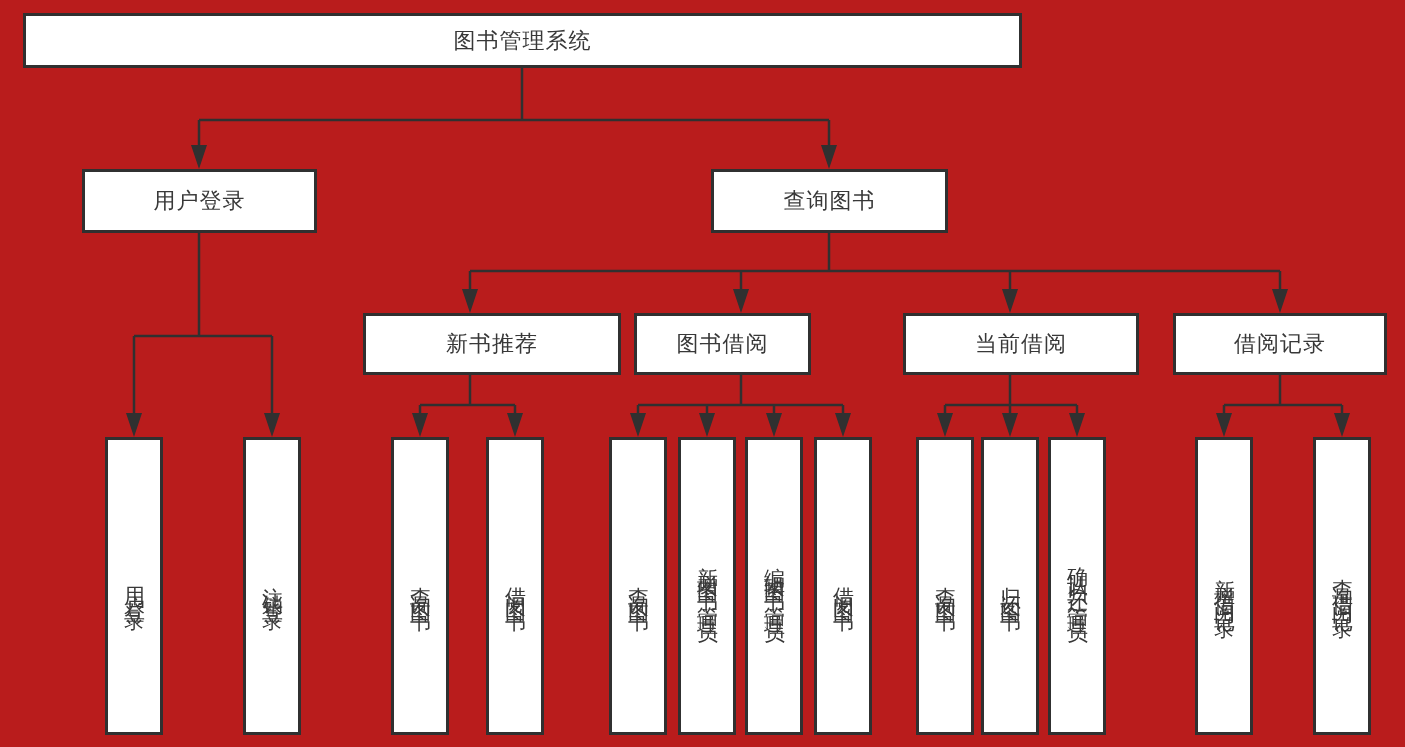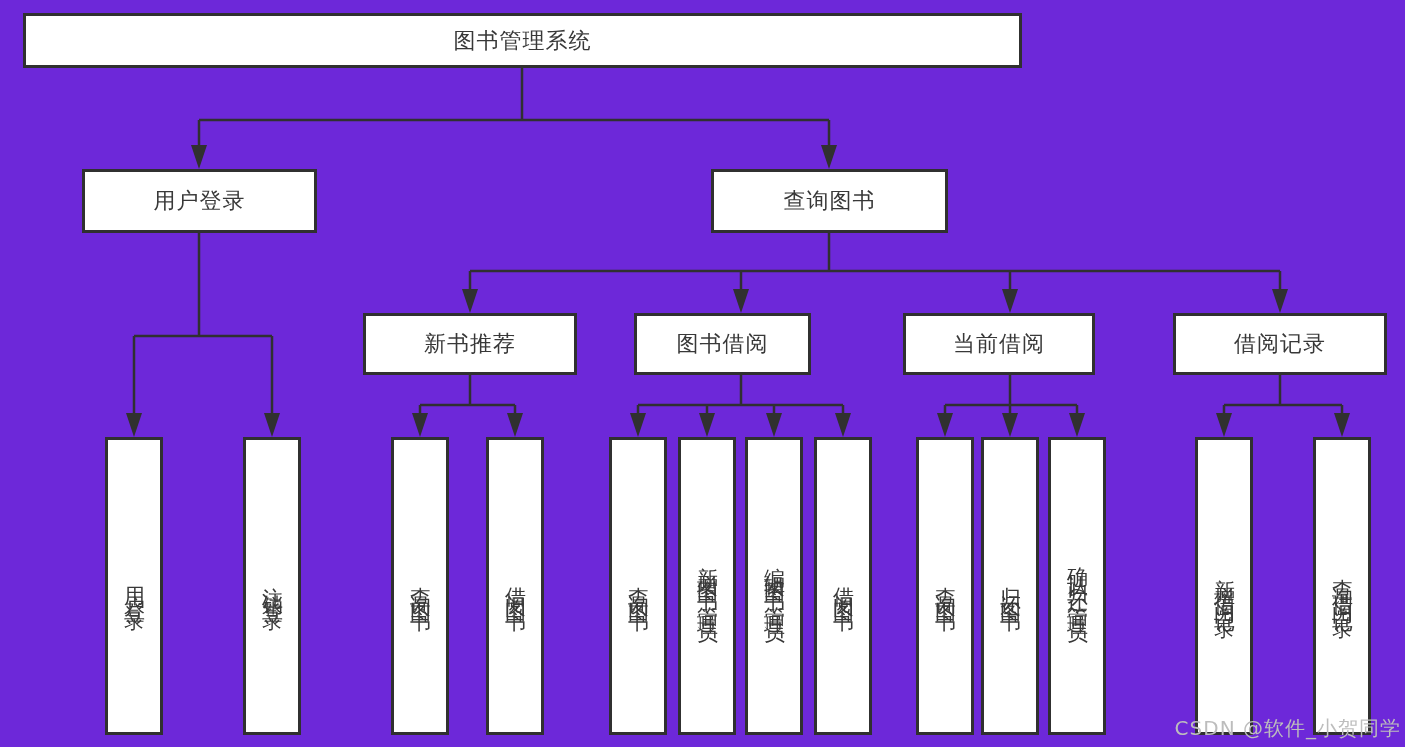--- a/index.html
+++ b/index.html
@@ -1,17 +1,17 @@
 <!DOCTYPE html>
 <html><head>
 <meta charset="utf-8">
 <style>
   html,body{margin:0;padding:0;background:#ffffff;}
   .stage{
-    position:relative;width:1405px;height:747px;background:#6d28d9;overflow:hidden;
+    position:relative;width:1405px;height:747px;background:#b91c1c;overflow:hidden;
     font-family:"DejaVu Sans","Liberation Sans",sans-serif;color:#333333;
   }
   .node{
     position:absolute;box-sizing:border-box;background:#ffffff;
     border:3px solid #303030;display:flex;align-items:center;justify-content:center;
   }
   .label-h{font-size:22px;letter-spacing:1px;color:#383838;white-space:nowrap;}
   .label-v{
     writing-mode:vertical-rl;text-orientation:mixed;
     font-size:21px;letter-spacing:8px;line-height:1;color:#383838;
@@ -68,27 +68,27 @@
     <span class="label-h">图书管理系统</span>
   </div>
 
   <div class="node lvl2" style="left:82px;width:235px;">
     <span class="label-h">用户登录</span>
   </div>
   <div class="node lvl2" style="left:711px;width:237px;">
     <span class="label-h">查询图书</span>
   </div>
 
-  <div class="node lvl3" style="left:363px;width:214px;">
+  <div class="node lvl3" style="left:363px;width:258px;">
     <span class="label-h">新书推荐</span>
   </div>
   <div class="node lvl3" style="left:634px;width:177px;">
     <span class="label-h">图书借阅</span>
   </div>
-  <div class="node lvl3" style="left:903px;width:192px;">
+  <div class="node lvl3" style="left:903px;width:236px;">
     <span class="label-h">当前借阅</span>
   </div>
   <div class="node lvl3" style="left:1173px;width:214px;">
     <span class="label-h">借阅记录</span>
   </div>
 
   <div class="node leaf" style="left:105px;">
     <span class="label-v">用户登录</span>
   </div>
   <div class="node leaf" style="left:243px;">
@@ -121,15 +121,14 @@
   <div class="node leaf" style="left:1048px;">
     <span class="label-v">确认归还（管理员）</span>
   </div>
   <div class="node leaf" style="left:1195px;">
     <span class="label-v">新增借阅记录</span>
   </div>
   <div class="node leaf" style="left:1313px;">
     <span class="label-v">查询借阅记录</span>
   </div>
 
-  <div class="watermark">CSDN @软件_小贺同学</div>
 
 </div>
 
 </body></html>

